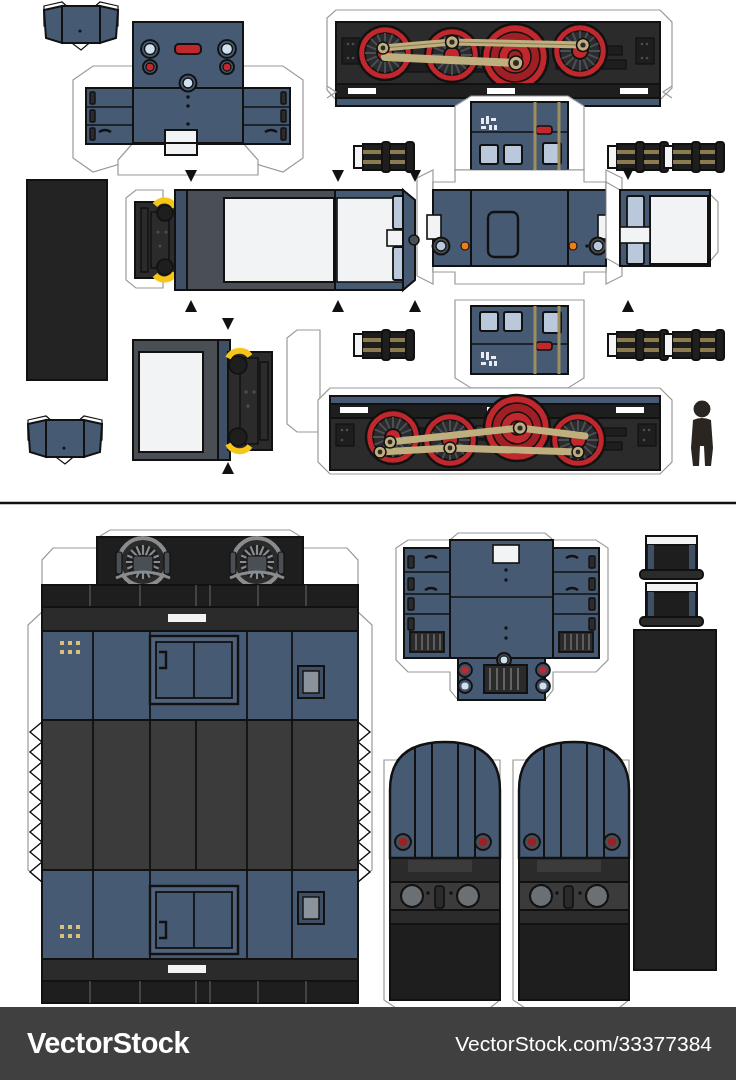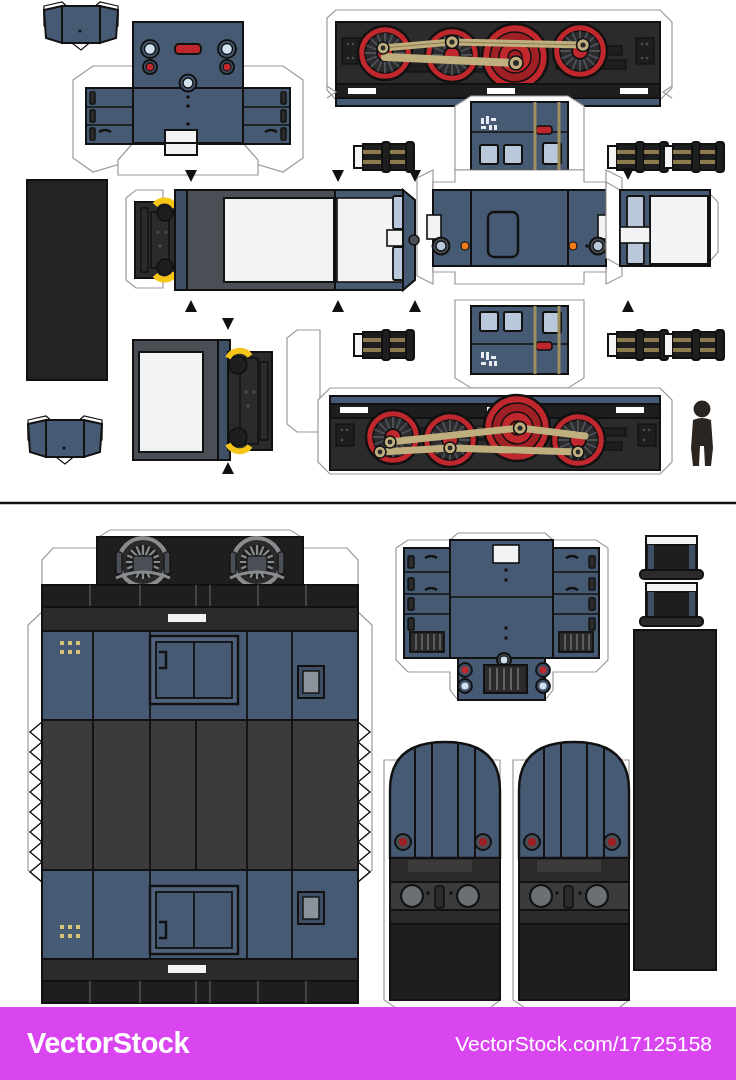--- a/index.html
+++ b/index.html
@@ -3,21 +3,21 @@
 <meta charset="utf-8">
 <style>
   html,body{margin:0;padding:0;background:#ffffff;}
   body{width:736px;height:1080px;overflow:hidden;font-family:"Liberation Sans",sans-serif;}
   #stage{position:relative;width:736px;height:1080px;background:#fff;}
   svg.canvas{position:absolute;left:0;top:0;width:736px;height:1080px;display:block;}
 
   
   #watermark{
     position:absolute;left:0;top:1007px;width:736px;height:73px;
-    background:#d946ef;color:#ffffff;
+    background:#404040;color:#ffffff;
     display:flex;align-items:center;
   }
   #wm-brand{
     font-size:29px;font-weight:bold;letter-spacing:-0.5px;
     margin-left:27px;font-family:"Liberation Sans",sans-serif;
   }
   #wm-url{
     position:absolute;right:24px;font-size:21px;
     font-family:"Liberation Sans",sans-serif;
   }
@@ -674,16 +674,16 @@
       <rect x="689" y="592" width="6" height="25" fill="#3E4F66"></rect>
       <rect x="640" y="617" width="63" height="9" rx="4" fill="#2B2B2B" stroke="#111" stroke-width="2"></rect>
     </g>
 
     <rect x="634" y="630" width="82" height="340" fill="#232323" stroke="#111" stroke-width="2"></rect>
   </g>
 </svg>
 
 <div id="watermark">
   <span id="wm-brand">VectorStock</span>
-  <span id="wm-url">VectorStock.com/17125158</span>
+  <span id="wm-url">VectorStock.com/33377384</span>
 </div>
 
 </div>
 
 </body></html>

